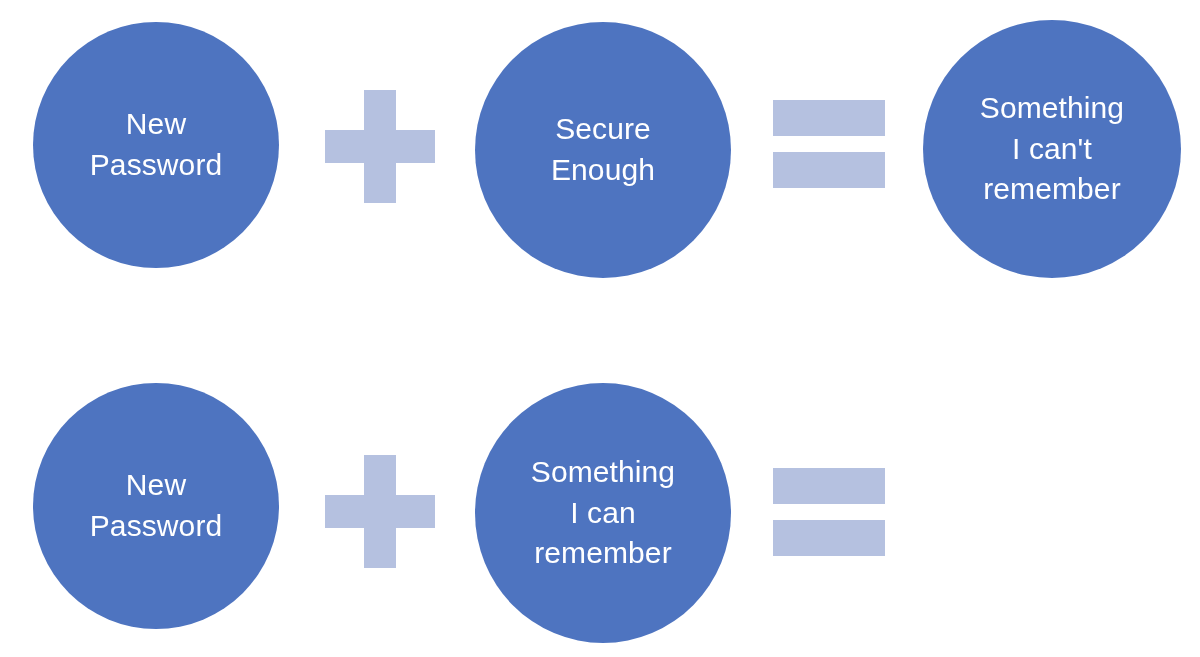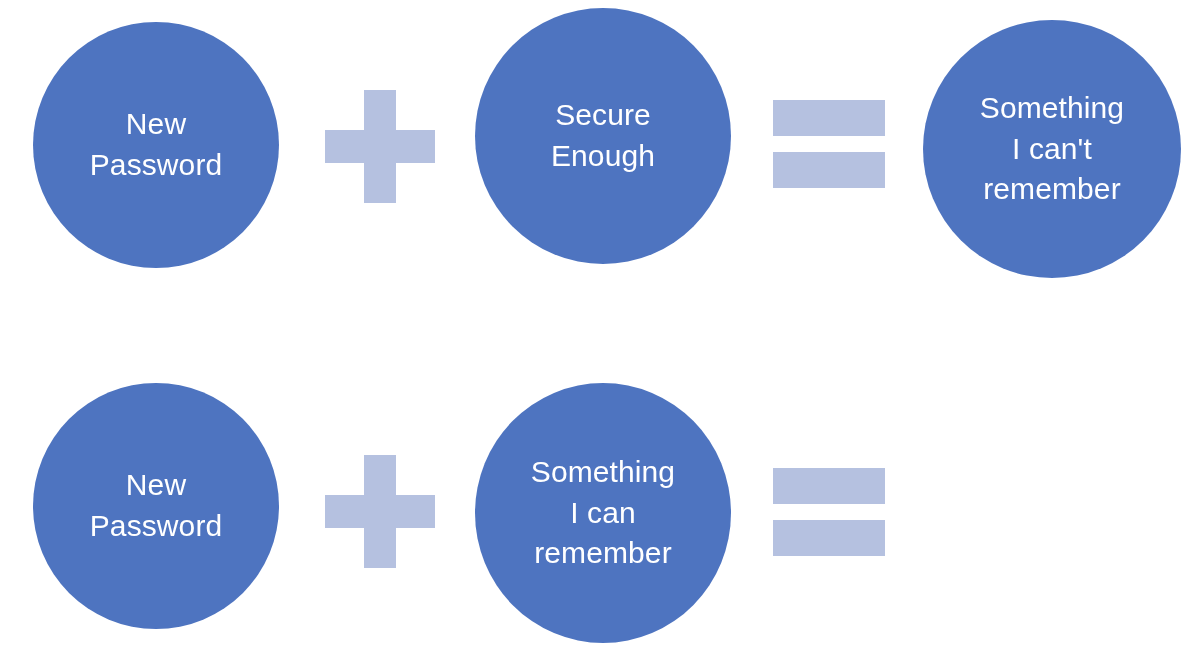--- a/index.html
+++ b/index.html
@@ -65,21 +65,21 @@
     left: 0;
     width: 100%;
     height: 36px;
     background: #b5c1e0;
   }
   .equals .bar.top { top: 0; }
   .equals .bar.bottom { top: 52px; }
 
   
   #circle-r1-c1 { left: 33px;  top: 22px;  width: 246px; height: 246px; }
-  #circle-r1-c2 { left: 475px; top: 8px;  width: 256px; height: 256px; align-items: center; }
+  #circle-r1-c2 { left: 475px; top: 22px;  width: 256px; height: 256px; align-items: center; }
   #circle-r1-c3 { left: 923px; top: 20px;  width: 258px; height: 258px; }
   #plus-r1      { left: 325px; top: 90px;  width: 110px; height: 113px; }
   #equals-r1    { left: 773px; top: 100px; width: 112px; height: 88px; }
 
   
   #circle-r2-c1 { left: 33px;  top: 383px; width: 246px; height: 246px; }
   #circle-r2-c2 { left: 475px; top: 383px; width: 256px; height: 260px; }
   #circle-r2-c3 { left: 925px; top: 383px; width: 256px; height: 260px; }
   #plus-r2      { left: 325px; top: 455px; width: 110px; height: 113px; }
   #equals-r2    { left: 773px; top: 468px; width: 112px; height: 90px; }

